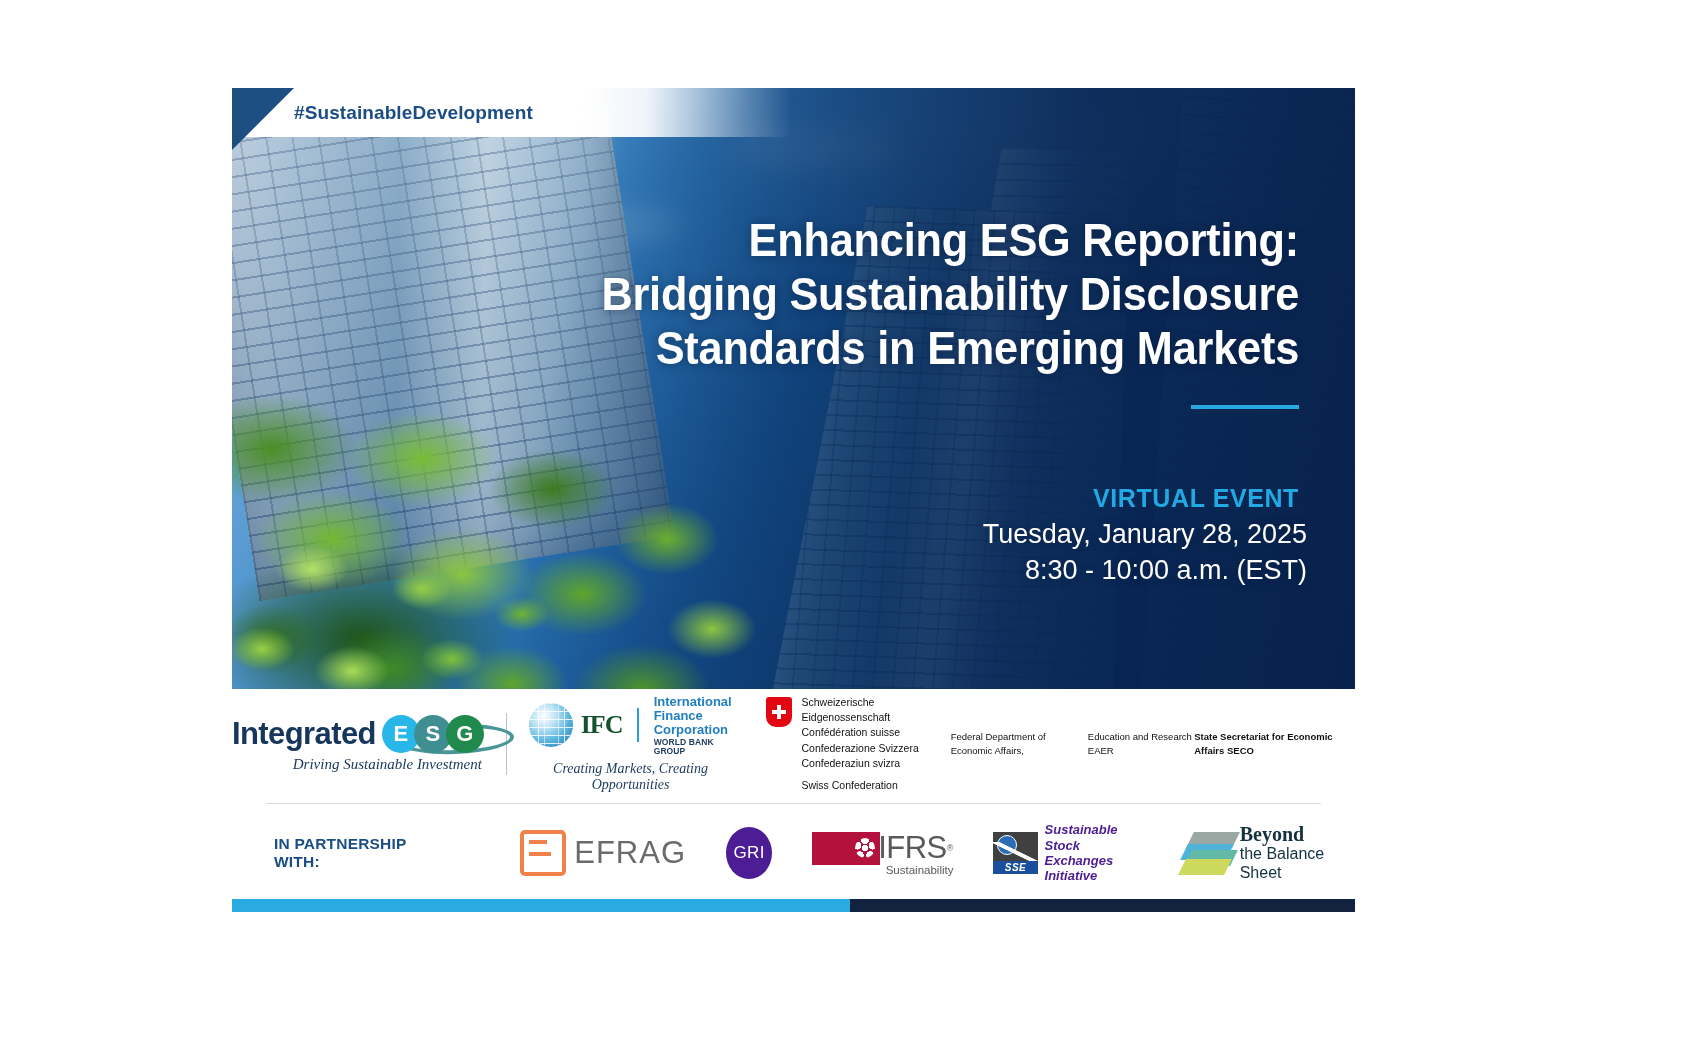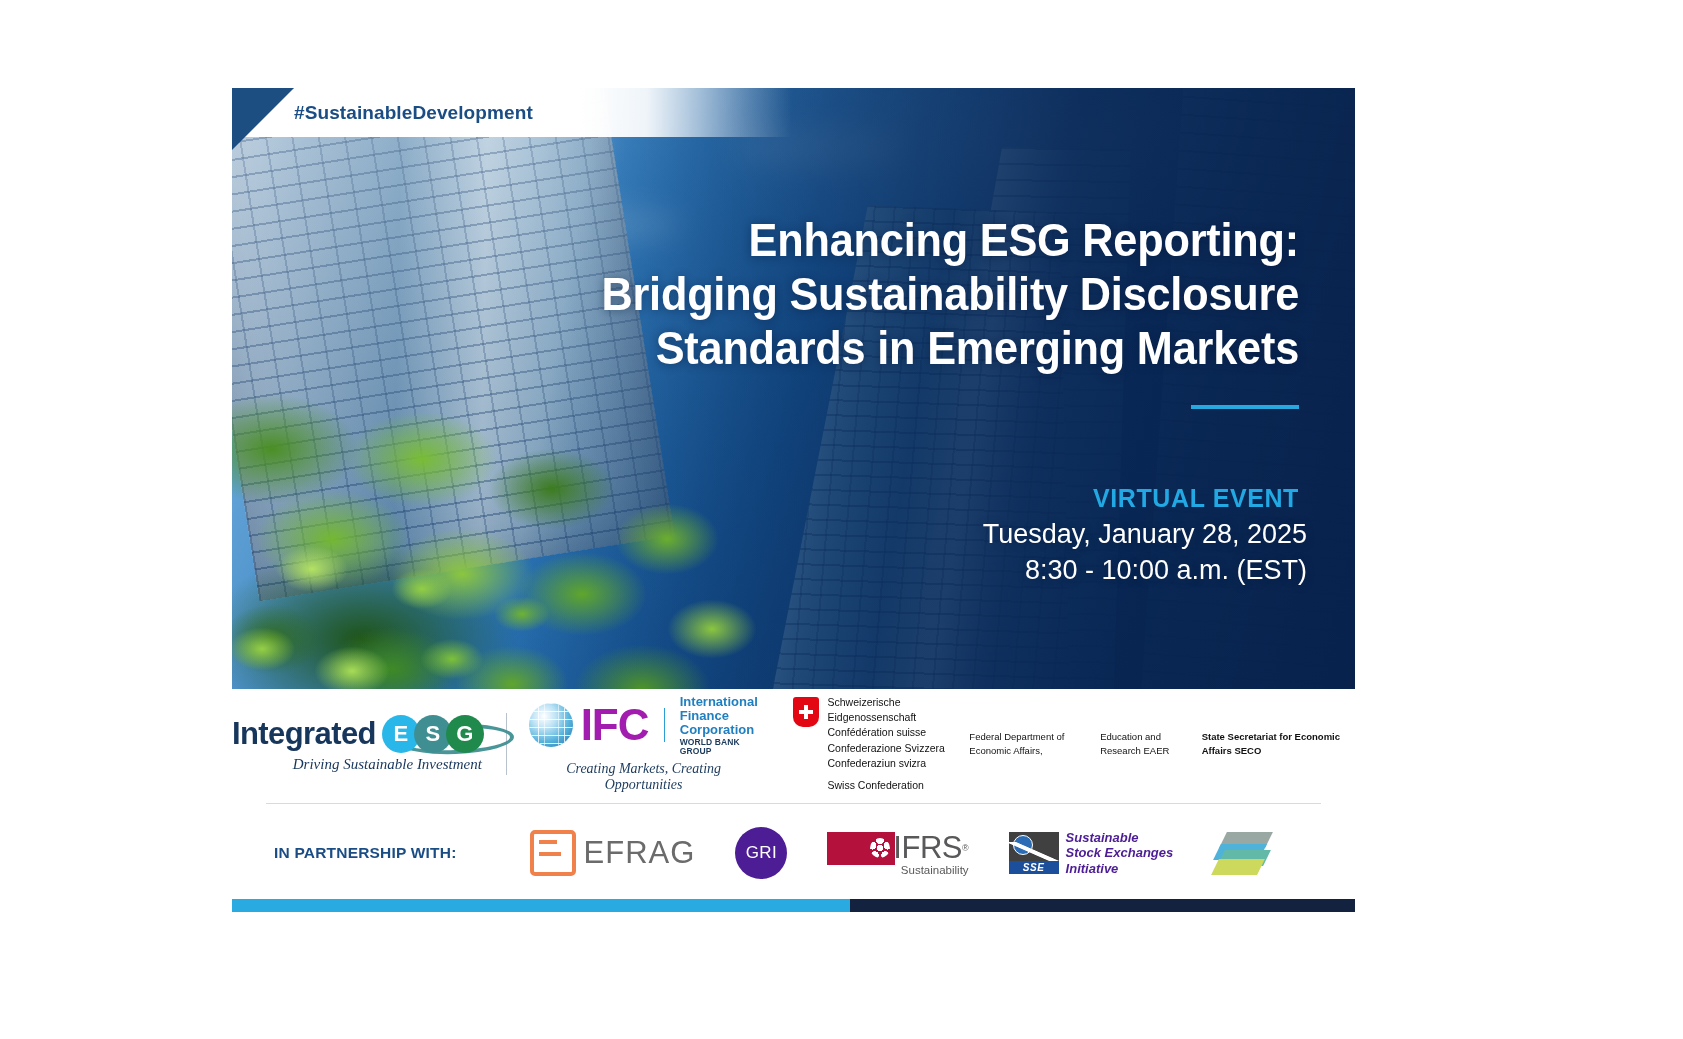--- a/index.html
+++ b/index.html
@@ -139,21 +139,21 @@
   .ifc{position:relative;width:238px;}
   .ifc-row{display:flex;align-items:center;gap:8px;}
   .globe{width:44px;height:44px;border-radius:50%;
      background:radial-gradient(circle at 34% 30%, #ffffff 0%, #bfe3f5 28%, #58b4dd 60%, #1b6ea8 100%);
      position:relative;overflow:hidden;flex:0 0 auto;}
   .globe::before{content:"";position:absolute;inset:0;border-radius:50%;
      background:
       repeating-linear-gradient(to bottom, rgba(255,255,255,.85) 0 1px, rgba(0,0,0,0) 1px 8px);}
   .globe::after{content:"";position:absolute;left:50%;top:0;width:1px;height:100%;
      box-shadow:0 0 0 0 #fff, -13px 0 0 0 rgba(255,255,255,.8), 13px 0 0 0 rgba(255,255,255,.8), -7px 0 0 0 rgba(255,255,255,.55), 7px 0 0 0 rgba(255,255,255,.55), 0 0 0 0 rgba(255,255,255,.9);}
-  .ifc-word{font-size:44px;font-weight:700;color:#a21caf;letter-spacing:-1px;}
+  .ifc-word{font-size:26px;font-weight:700;color:#14532d;letter-spacing:-1px;font-family:Liberation Serif, serif;}
   .ifc-bar{width:2px;height:34px;background:#2b9fd4;margin:0 7px;}
   .ifc-sub{line-height:1.06;}
   .ifc-sub .l1{color:#1f7fc0;font-weight:700;font-size:13px;}
   .ifc-sub .l2{color:#1f7fc0;font-weight:700;font-size:13px;}
   .ifc-sub .l3{color:#1b3a5c;font-weight:700;font-size:8.5px;letter-spacing:.1px;margin-top:1px;}
   .ifc-tag{font-family:"Liberation Serif",serif;font-style:italic;font-size:14px;color:#1b3a5c;
            text-align:center;margin-top:5px;}
 
   
   .swiss{display:flex;align-items:flex-start;gap:9px;margin-left:34px;}
@@ -371,20 +371,24 @@
         </div>
       </div>
 
       <div class="beyond">
         <div class="bsheets">
           <div class="sheet sh1"></div>
           <div class="sheet sh2"></div>
           <div class="sheet sh3"></div>
           <div class="sheet sh4"></div>
         </div>
+        <div class="beyond-txt">
+          <div class="b1">Beyond</div>
+          <div class="b2">the Balance Sheet</div>
+        </div>
       </div>
 
     </div>
   </div>
 
   <div class="footbar">
     <div class="fb-cyan"></div>
     <div class="fb-navy"></div>
   </div>
 

